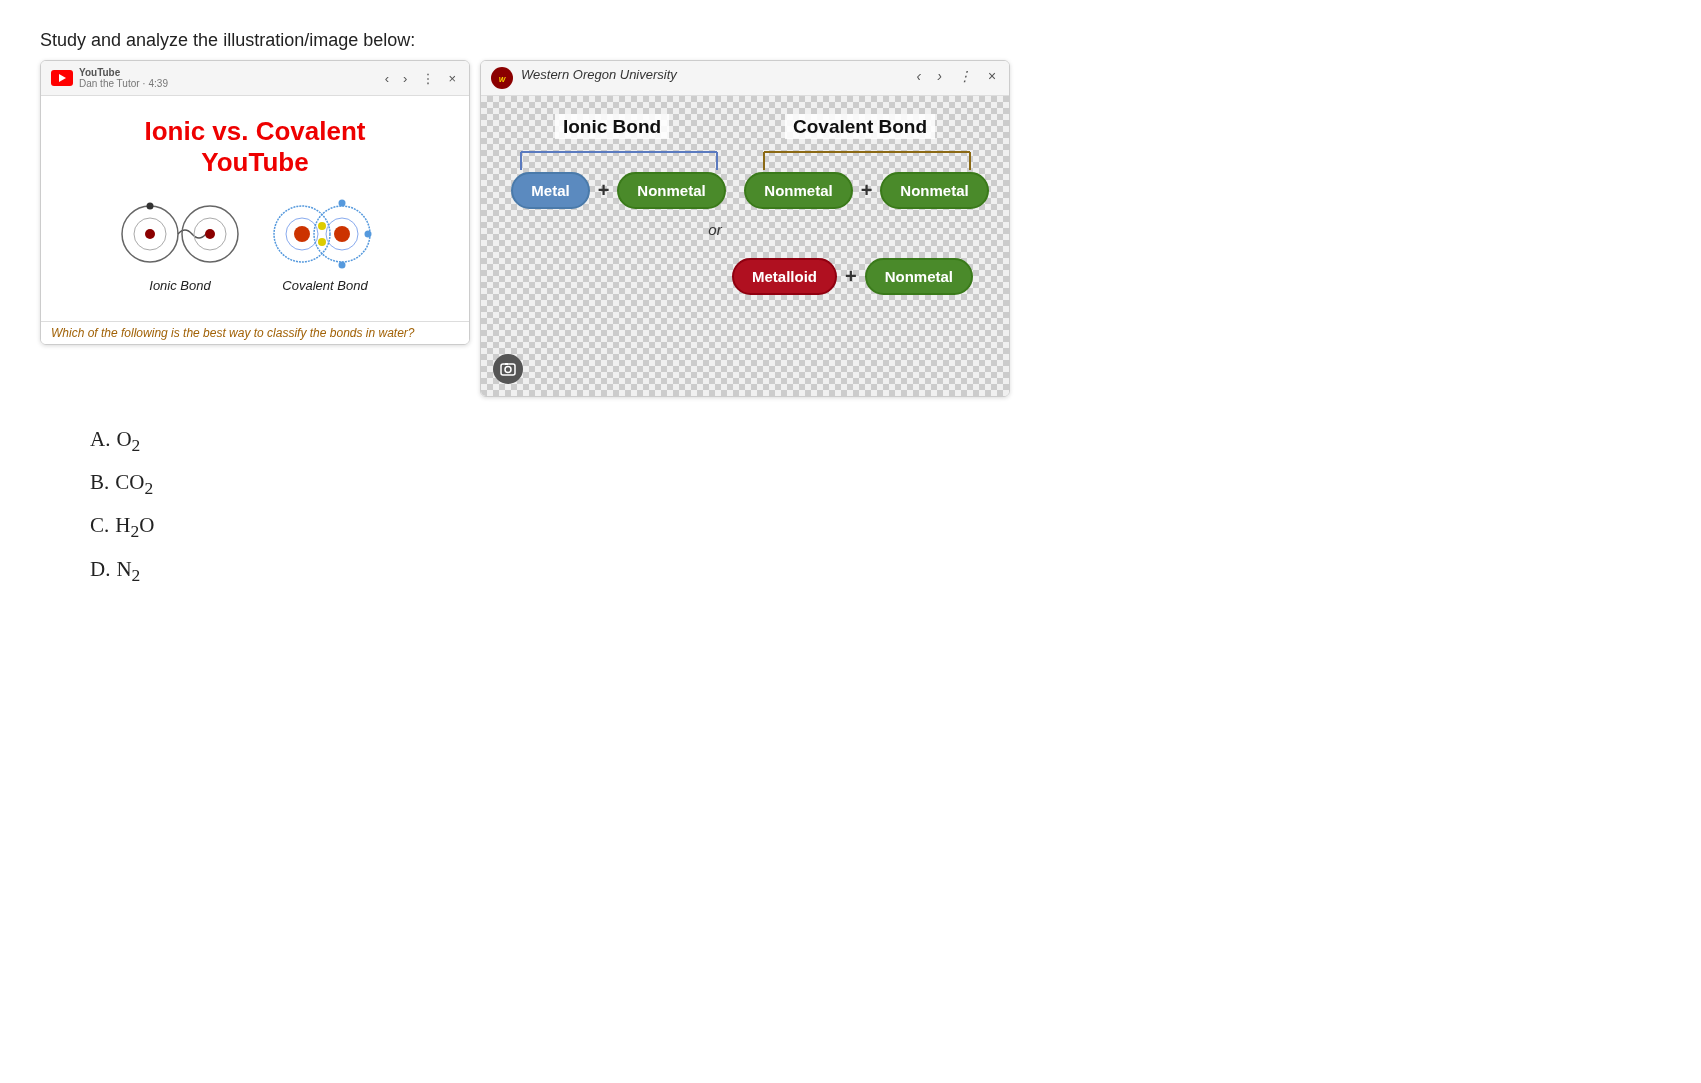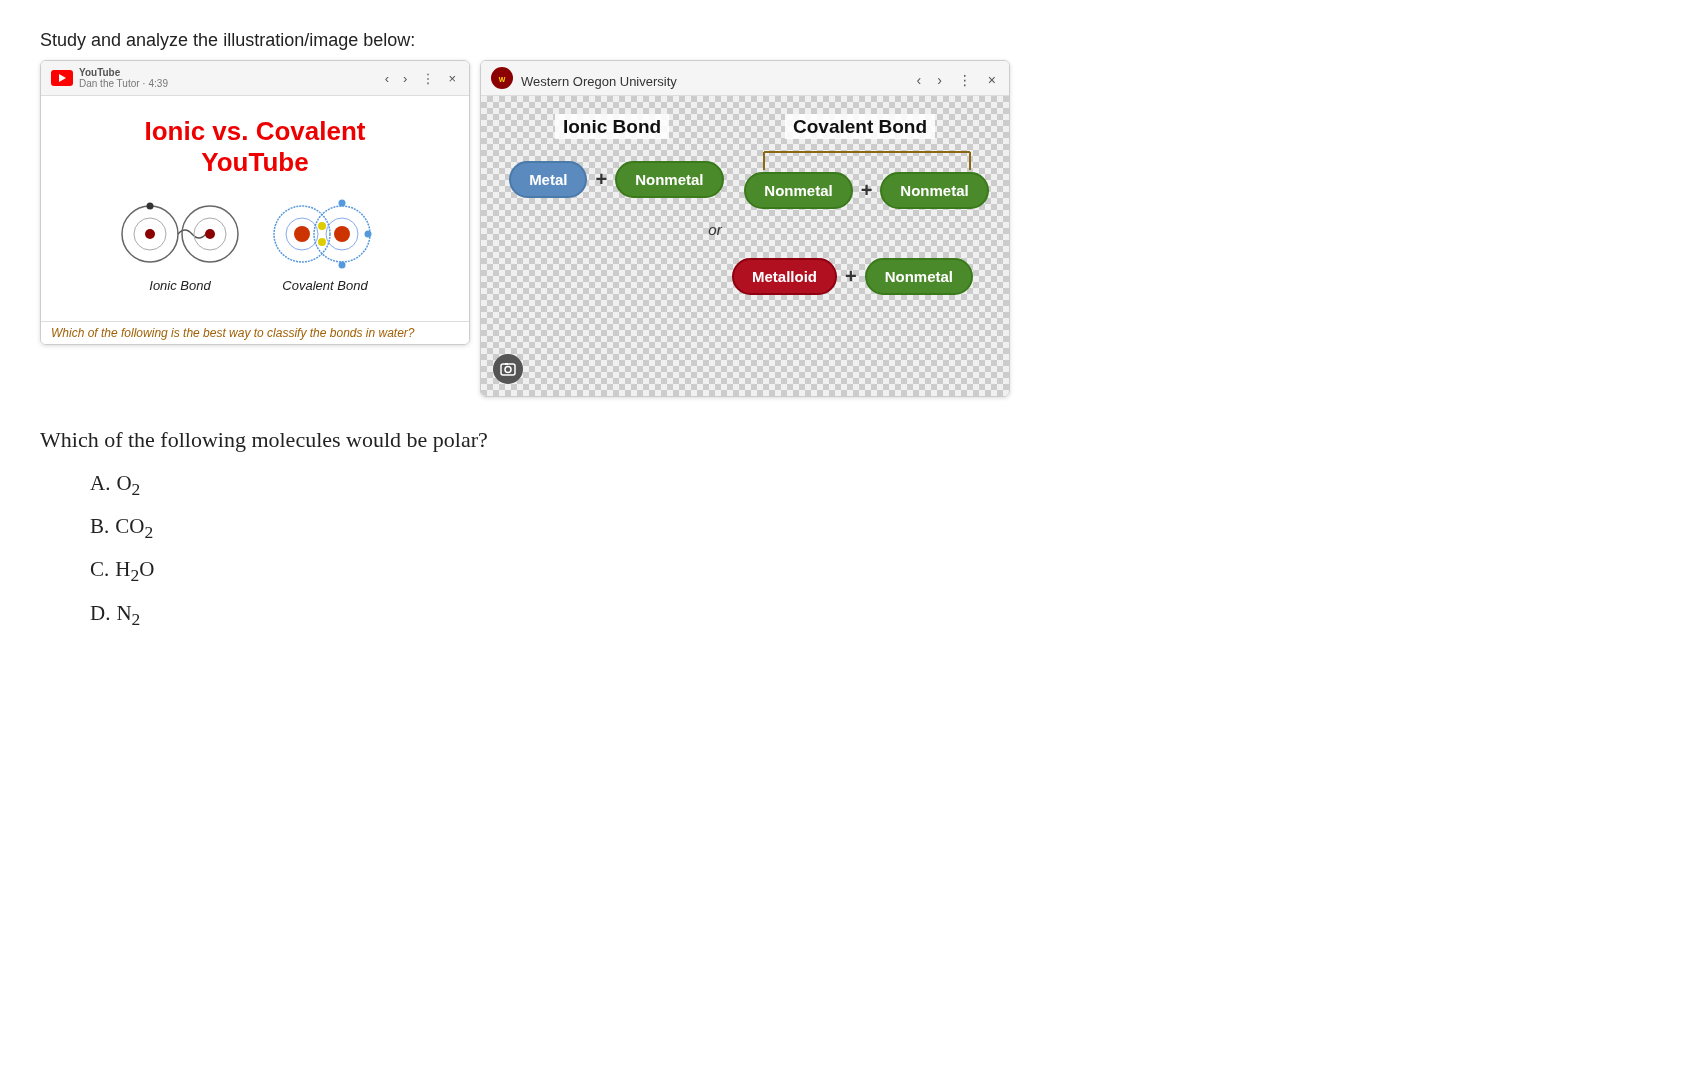--- a/index.html
+++ b/index.html
@@ -111,24 +111,25 @@
       width: 530px;
       border: 1px solid #ccc;
       border-radius: 6px;
       overflow: hidden;
       box-shadow: 0 1px 4px rgba(0,0,0,0.15);
       flex-shrink: 0;
     }
 
     .wou-toolbar {
       display: flex;
-      align-items: flex-end;
+      align-items: flex-start;
       padding: 6px 10px;
       background: #f5f5f5;
       border-bottom: 1px solid #ddd;
+      font-style: italic;
     }
 
     .wou-logo {
       width: 22px;
       height: 22px;
       border-radius: 50%;
       background: #8b0000;
       display: flex;
       align-items: center;
       justify-content: center;
@@ -382,21 +383,21 @@
         <div style="text-align:center;">
           <span style="font-size:19px; font-weight:bold; color:#111; background:rgba(255,255,255,0.85); padding:2px 8px;">Ionic Bond</span>
         </div>
         <div style="text-align:center;">
           <span style="font-size:19px; font-weight:bold; color:#111; background:rgba(255,255,255,0.85); padding:2px 8px;">Covalent Bond</span>
         </div>
       </div>
 
       <div style="display:flex; justify-content:space-around; margin-bottom:8px;">
 
-        <div style="display:flex; align-items:center; width:210px;justify-content:flex-end;">
+        <div style="display:flex; flex-direction:column; align-items:center; width:210px;justify-content:flex-end;">
           <svg width="200" height="22" viewBox="0 0 200 22">
             <line x1="2" y1="20" x2="2" y2="2" stroke="#5a7abf" stroke-width="2"></line>
             <line x1="2" y1="2" x2="198" y2="2" stroke="#5a7abf" stroke-width="2"></line>
             <line x1="198" y1="2" x2="198" y2="20" stroke="#5a7abf" stroke-width="2"></line>
           </svg>
           <div class="pill-row">
             <span class="pill pill-blue">Metal</span>
             <span class="plus-sign">+</span>
             <span class="pill pill-green">Nonmetal</span>
           </div>
@@ -435,21 +436,20 @@
           <rect x="5" y="2" width="3" height="2" rx="0.5" fill="white"></rect>
         </svg>
       </div>
 
     </div>
   </div>
 
 </div>
 
 <div class="question-section">
-  <p class="question-text">Which of the following molecules would be polar?</p>
 
   <ul class="options-list">
 
     <li>
       <span class="option-letter">A.</span>
       <span>O<sub>2</sub></span>
     </li>
 
     <li>
       <span class="option-letter">B.</span>

